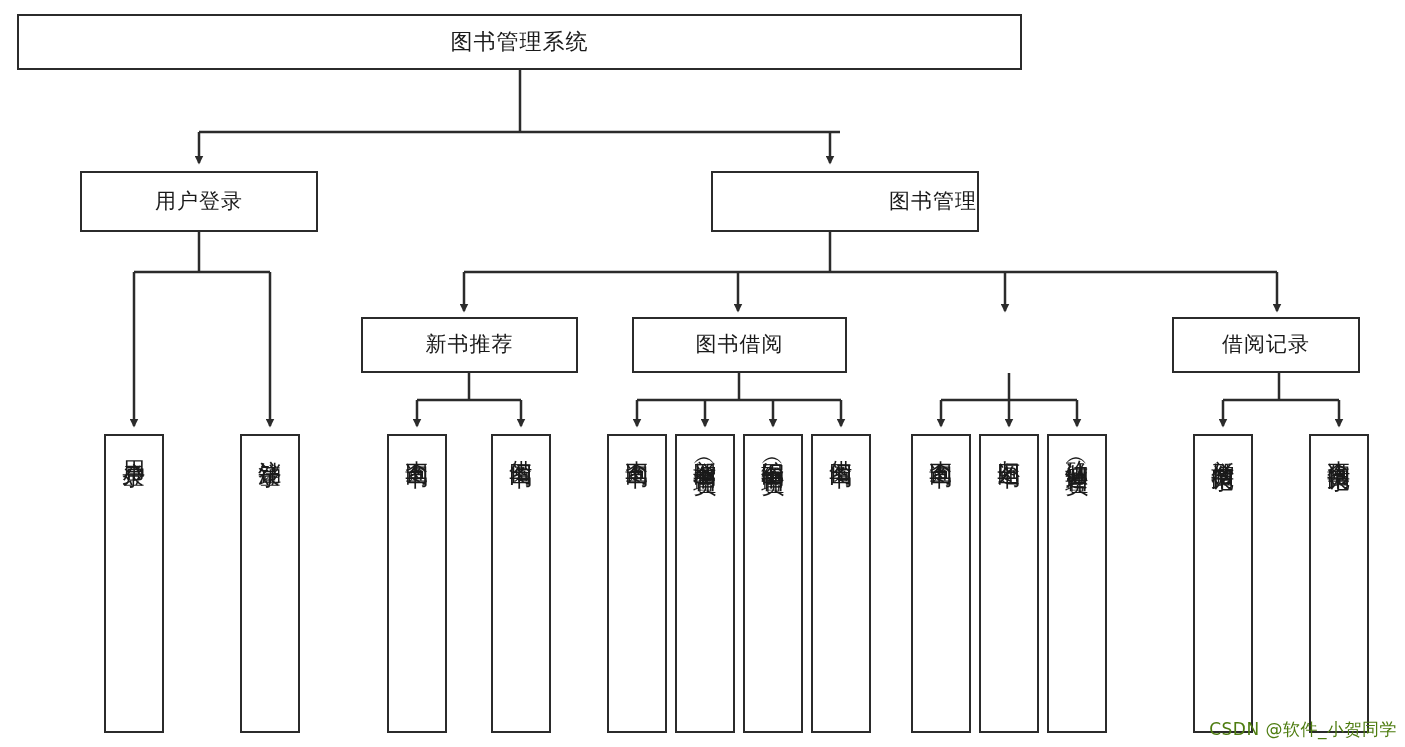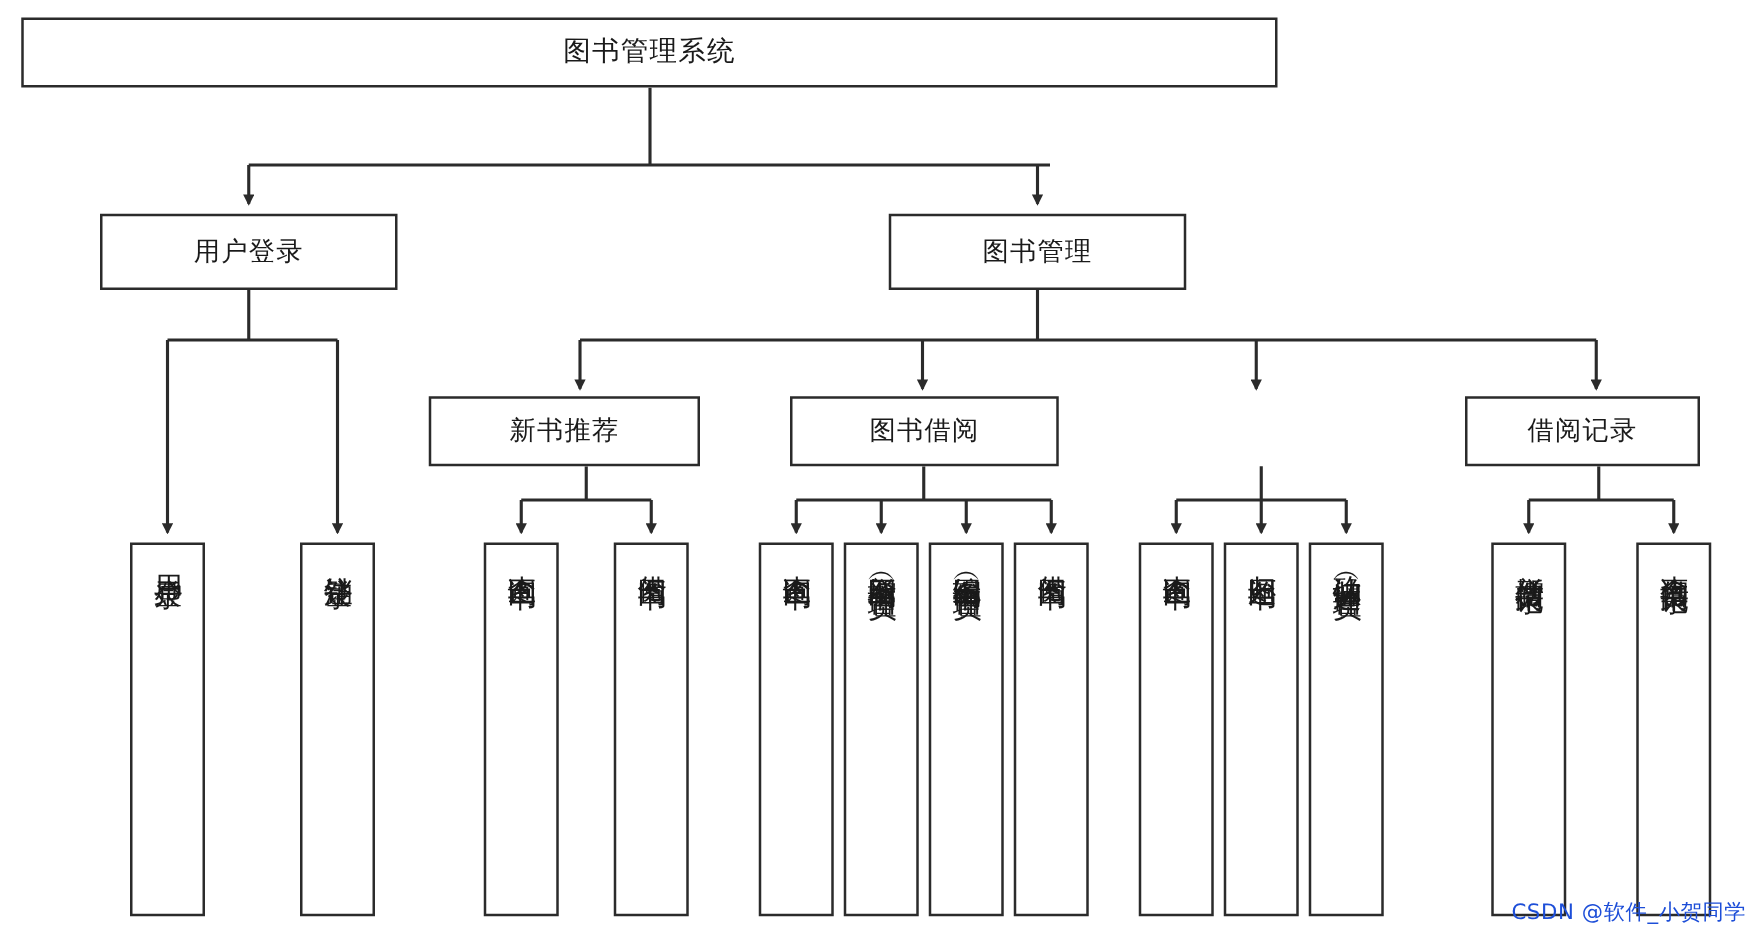--- a/index.html
+++ b/index.html
@@ -30,20 +30,21 @@
     justify-content:center;
     color:#1a1a1a;
     z-index:2;
   }
   
   .node.horizontal{
     font-size:21px;
     letter-spacing:1px;
     line-height:1.2;
     white-space:nowrap;
+    font-family:Liberation Serif, serif;
   }
   .node.root{ font-size:22px; }
   
   .node.vertical{
     align-items:flex-start;
     justify-content:center;
     padding-top:6px;
   }
   .vlabel{
     writing-mode:vertical-rl;
@@ -52,21 +53,21 @@
     line-height:1.06;
     letter-spacing:2px;
     white-space:nowrap;
     display:block;
   }
   .watermark{
     position:absolute;
     right:8px;
     bottom:6px;
     font-size:17px;
-    color:#1d4ed8;
+    color:#4d7c0f;
     letter-spacing:0.5px;
     white-space:nowrap;
     z-index:5;
   }
 </style>
 </head>
 <body>
 
 <div id="diagram-root">
 
@@ -120,25 +121,25 @@
     </g>
   </svg>
 
   <div class="node horizontal root" style="left:17px;top:14px;width:1005px;height:56px;">
     <span>图书管理系统</span>
   </div>
 
   <div class="node horizontal" style="left:80px;top:171px;width:238px;height:61px;">
     <span>用户登录</span>
   </div>
-  <div class="node horizontal" style="left:711px;top:171px;width:238px;height:61px;">
+  <div class="node horizontal" style="left:711px;top:171px;width:268px;height:61px;justify-content:flex-end;">
     <span>图书管理</span>
   </div>
 
-  <div class="node horizontal" style="left:343px;top:317px;width:217px;height:56px;">
+  <div class="node horizontal" style="left:361px;top:317px;width:217px;height:56px;">
     <span>新书推荐</span>
   </div>
   <div class="node horizontal" style="left:632px;top:317px;width:215px;height:56px;">
     <span>图书借阅</span>
   </div>
   <div class="node horizontal" style="left:1172px;top:317px;width:188px;height:56px;">
     <span>借阅记录</span>
   </div>
 
   <div class="node vertical" style="left:104px;top:434px;width:60px;height:299px;">

